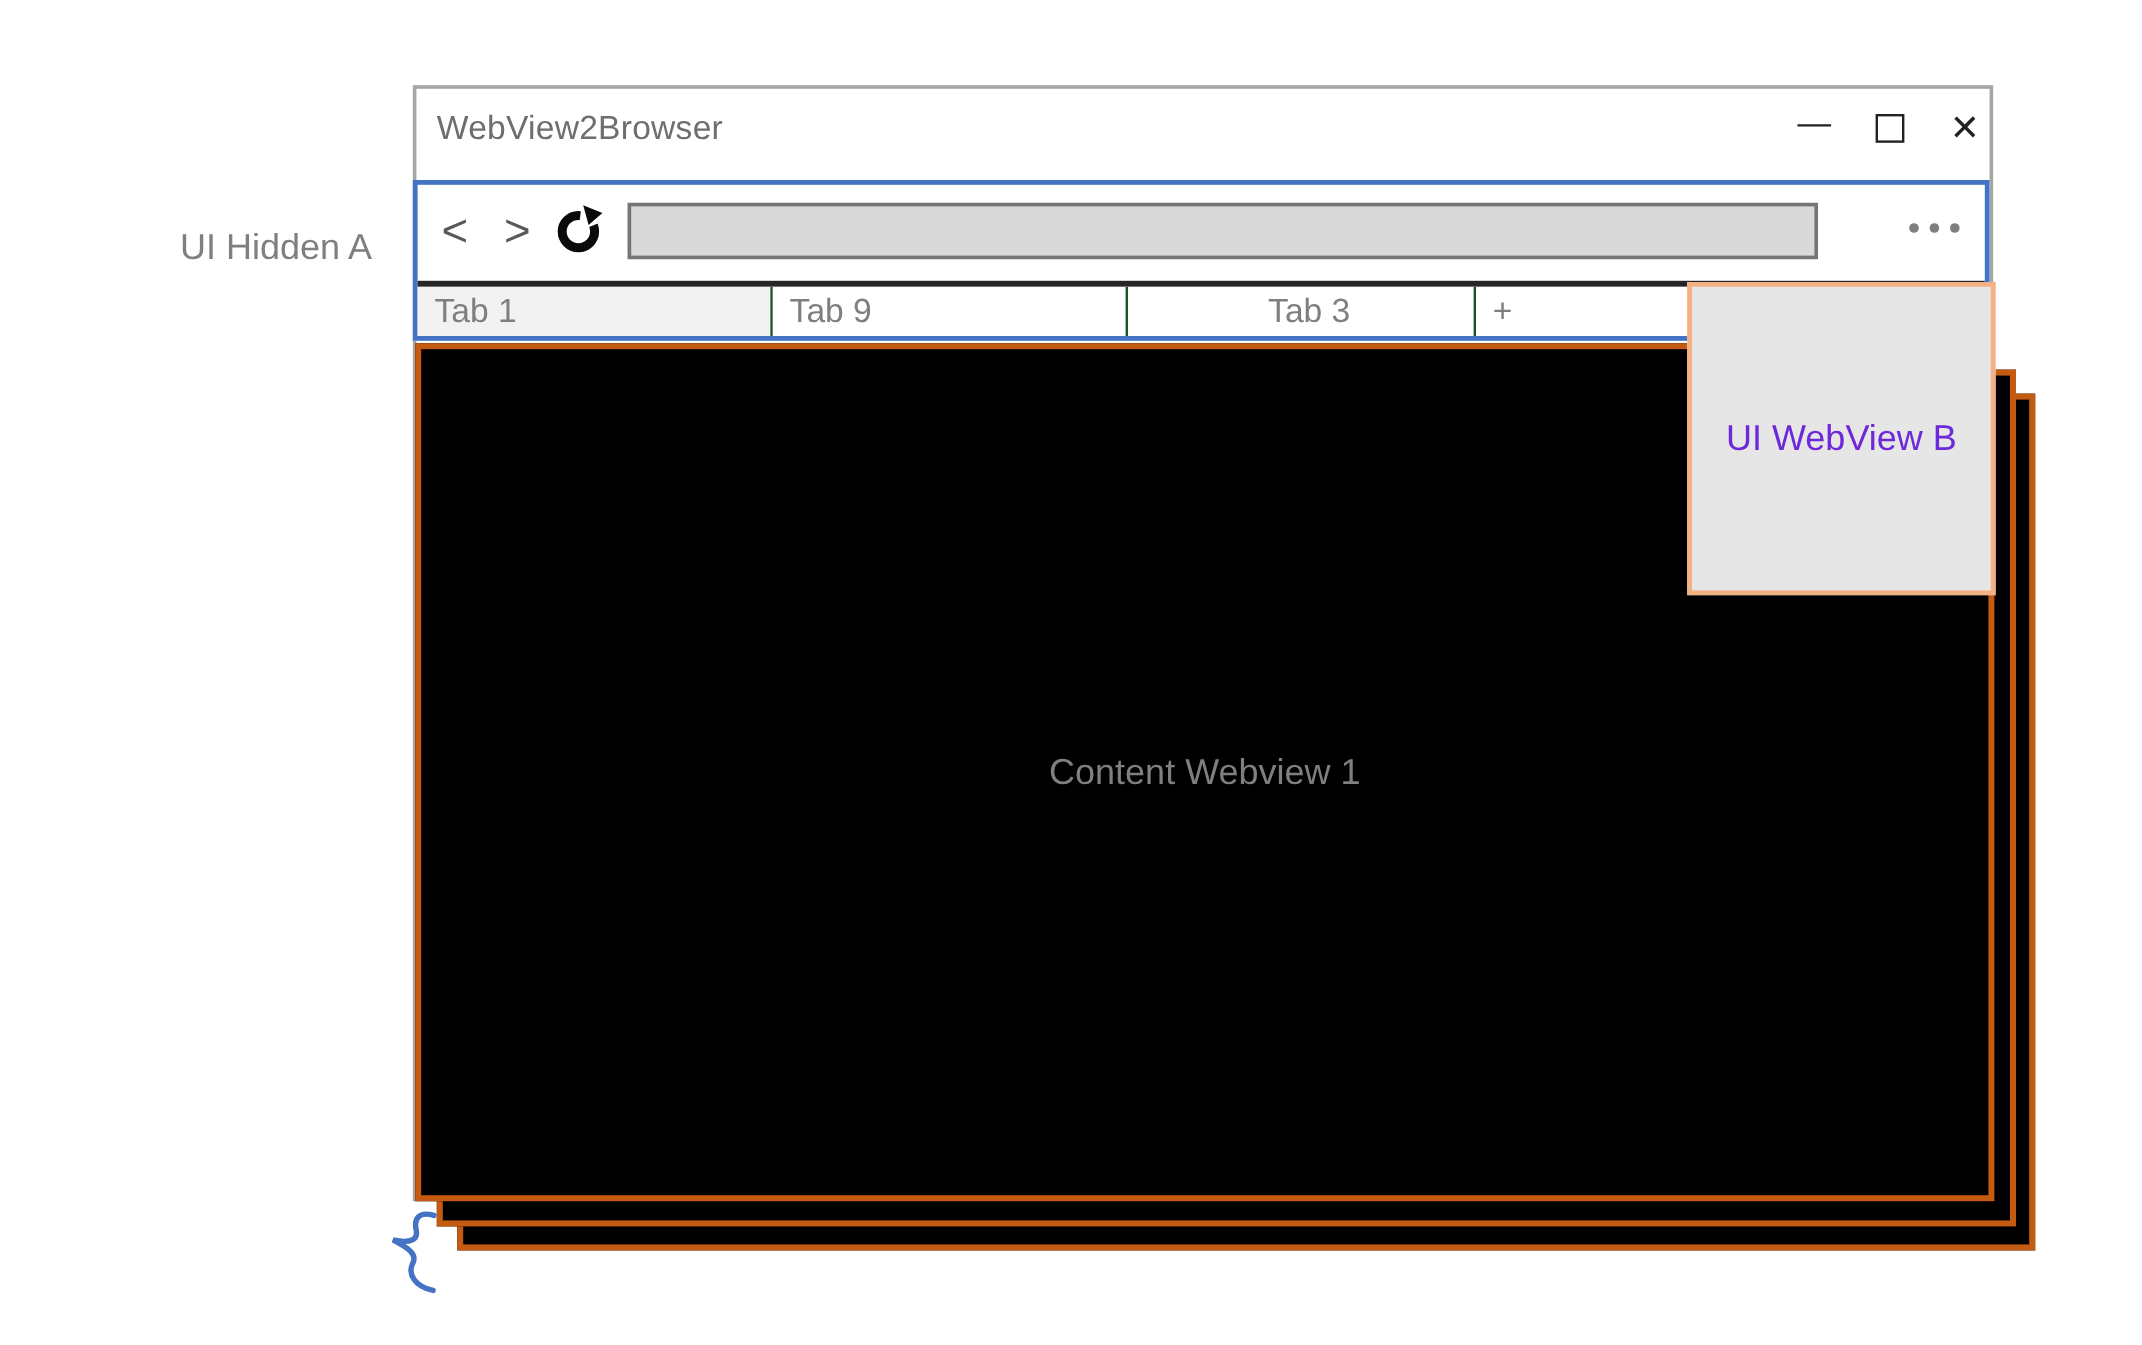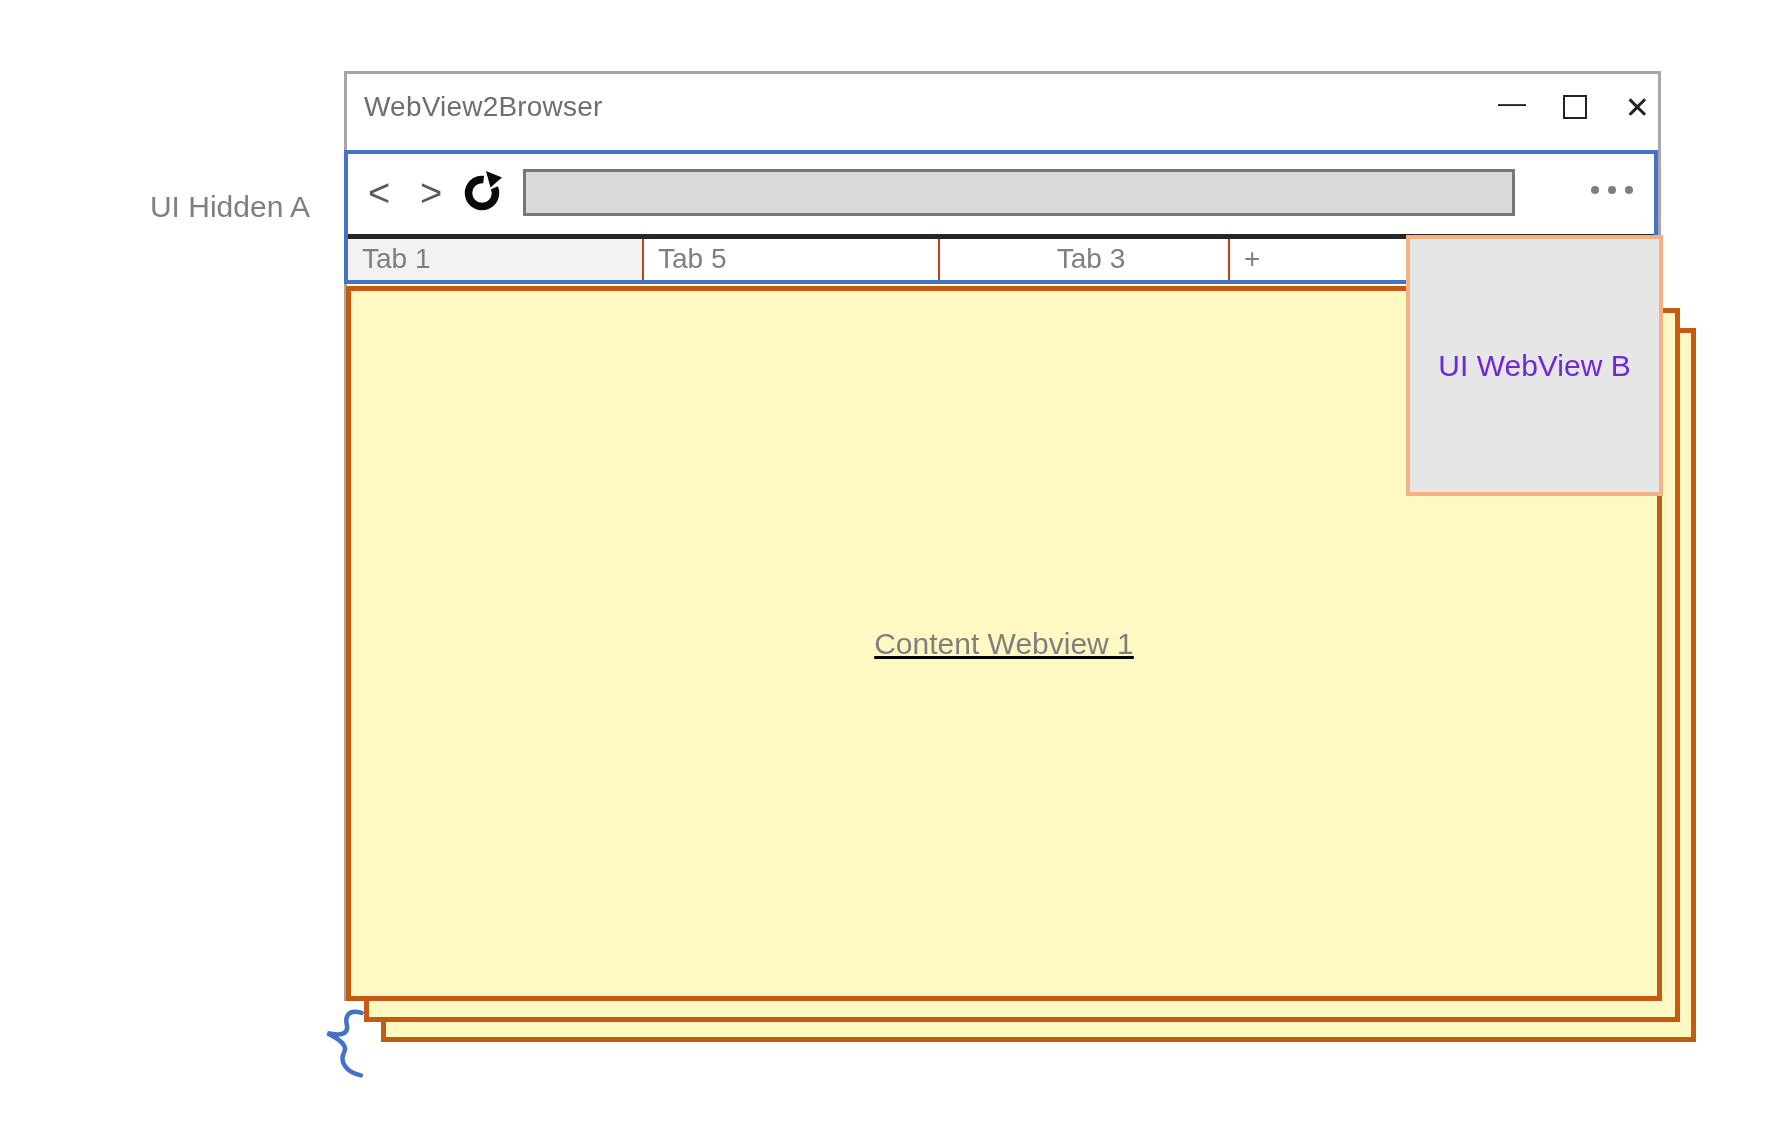--- a/index.html
+++ b/index.html
@@ -33,27 +33,27 @@
   .address{
     position:absolute;left:175px;top:15px;width:992px;height:47px;box-sizing:border-box;
     background:#D9D9D9;border:3px solid #767676;outline:none;font-size:24px;color:#333;padding:0 10px;
   }
   .menu-dots{position:absolute;left:1243px;top:32px;display:flex;gap:9px;align-items:center;cursor:default;}
   .menu-dots i{width:8px;height:8px;border-radius:50%;background:#7F7F7F;display:block;}
   .tab-strip{
     position:absolute;left:0;top:80px;width:100%;height:46px;
     border-top:5px solid #262626;box-sizing:border-box;display:flex;
   }
-  .tab{width:296px;box-sizing:border-box;border-right:2px solid #c2410c;background:#ffffff;
+  .tab{width:296px;box-sizing:border-box;border-right:2px solid #14532d;background:#ffffff;
     font-size:28px;color:#7F7F7F;line-height:40px;padding-left:14px;cursor:default;}
   .tab.active{background:#F2F2F2;}
   .tab.tab3{width:290px;text-align:center;}
   .tab.plus{flex:1;border-right:none;}
   
-  .content-rect{position:absolute;border:5px solid var(--content-accent,#C55A11);background:#fef9c3;box-sizing:border-box;text-decoration:underline;}
+  .content-rect{position:absolute;border:5px solid var(--content-accent,#C55A11);background:#000000;box-sizing:border-box;}
   .webview3{left:381px;top:292px;width:1315px;height:714px;z-index:3;}
   .webview2{left:364px;top:272px;width:1316px;height:714px;z-index:4;}
   .webview1{left:346px;top:250px;width:1316px;height:715px;z-index:5;
     display:flex;align-items:center;justify-content:center;}
   .content-label{font-size:30px;color:#7F7F7F;}
   
   .ui-webview-b{
     position:absolute;left:1406px;top:199px;width:257px;height:261px;box-sizing:border-box;
     background:#E7E6E6;border:4px solid var(--overlay-accent,#F4B183);z-index:6;
     display:flex;align-items:center;justify-content:center;
@@ -95,21 +95,21 @@
       </span>
       <input class="address" type="text" readonly="" value="" style="">
       <span class="menu-dots">
           <i></i>
           <i></i>
           <i></i>
         </span>
     </div>
     <div class="tab-strip">
       <div class="tab active">Tab 1</div>
-      <div class="tab">Tab 5</div>
+      <div class="tab">Tab 9</div>
       <div class="tab tab3">Tab 3</div>
       <div class="tab plus">+</div>
     </div>
   </div>
 
   <div class="content-rect webview3"></div>
   <div class="content-rect webview2"></div>
 
   <div class="content-rect webview1">
     <span class="content-label">Content Webview 1</span>

